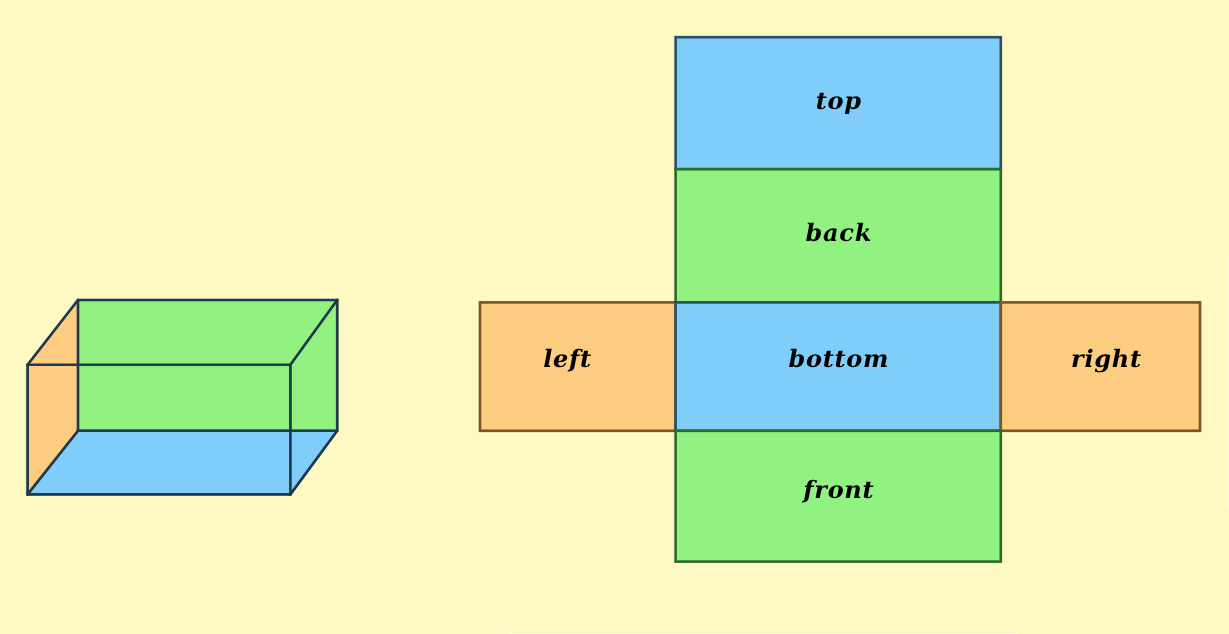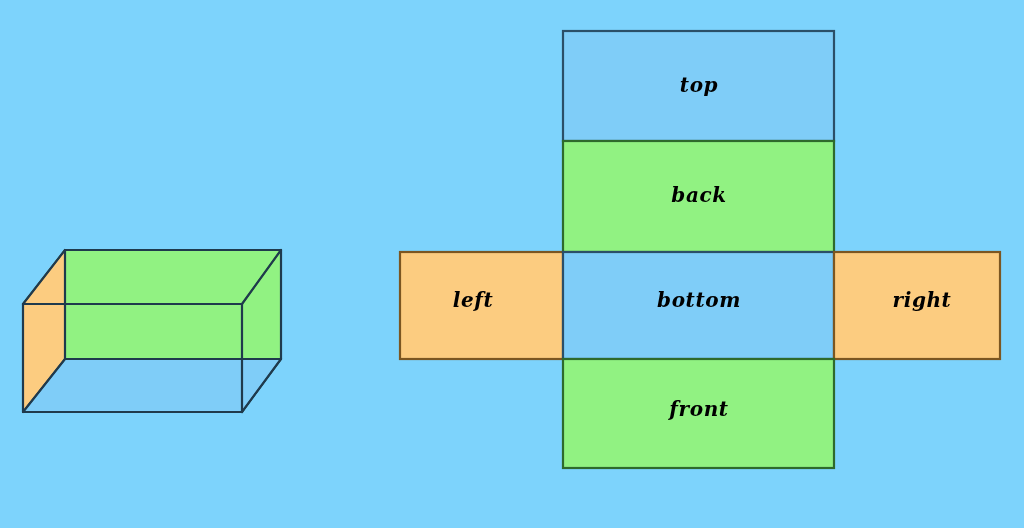--- a/index.html
+++ b/index.html
@@ -10,21 +10,21 @@
   body {
     width: 1024px;
     height: 528px;
     font-family: "DejaVu Serif", "Liberation Serif", serif;
     overflow: hidden;
   }
   #figure-root {
     position: relative;
     width: 1024px;
     height: 528px;
-    background: #7dd3fc;
+    background: #fef9c3;
   }
   svg.fig-layer {
     position: absolute;
     left: 0;
     top: 0;
     width: 1024px;
     height: 528px;
     display: block;
   }
   text.face-label {

